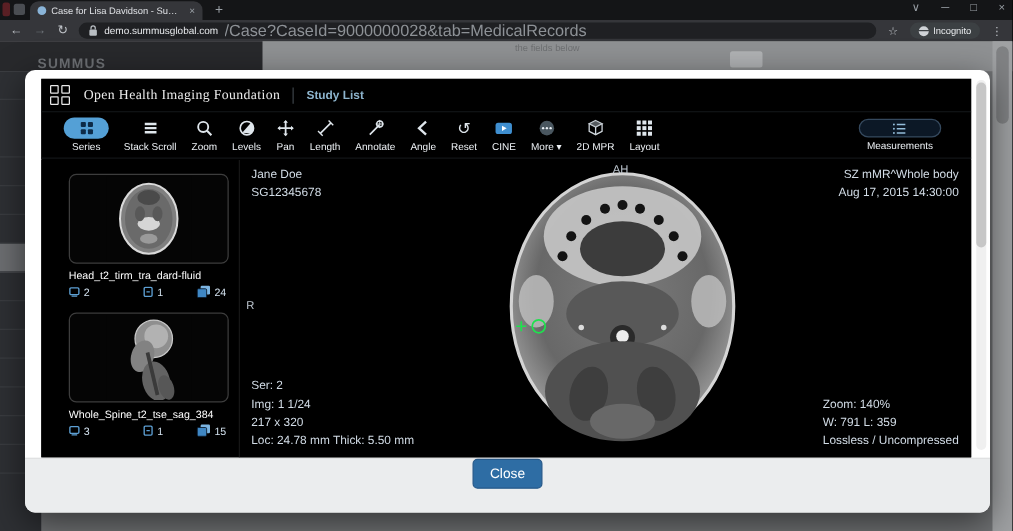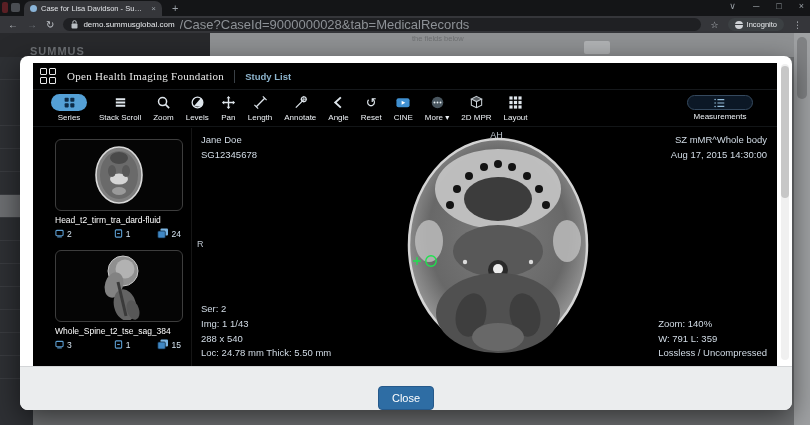--- a/index.html
+++ b/index.html
@@ -41,21 +41,21 @@
   .ps-item { height:23px; line-height:23px; padding-left:22px; font-size:9px; color:#84878b; border-bottom:1px solid #3a3c40; white-space:nowrap; }
   .ps-item.nb { border-bottom:none; }
   .ps-item.active { background:#6d6f72; color:#2e3034; }
   .page-scroll { position:absolute; right:0; top:0; width:16px; bottom:0; background:#9fa1a3; }
   .page-scroll .thumb { position:absolute; left:3px; top:4px; width:10px; height:62px; background:#808284; border-radius:5px; }
 
   
   .modal { position:absolute; left:20px; top:56px; width:772px; height:354px; background:#ffffff; border-radius:8px; box-shadow:0 8px 28px rgba(0,0,0,.55); }
   .modal-scrolltrack { position:absolute; right:3px; top:8px; width:8px; height:296px; background:#f0f0f0; border-radius:4px; }
   .modal-scrollthumb { position:absolute; left:0; top:2px; width:8px; height:132px; background:#c7c7c7; border-radius:4px; }
-  .modal-footer { position:absolute; left:0; right:0; bottom:0; height:44px; background:#ebedee; border-top:1px solid #d3d5d7; border-radius:0 0 8px 8px; display:flex; align-items:flex-end; justify-content:center; }
+  .modal-footer { position:absolute; left:0; right:0; bottom:0; height:44px; background:#ebedee; border-top:1px solid #d3d5d7; border-radius:0 0 8px 8px; display:flex; align-items:flex-start; justify-content:center; }
   .close-btn { background:#2e6da4; border:1px solid #26598a; color:#fff; font-size:11px; padding:5px 13px; border-radius:4px; font-family:"Liberation Sans", sans-serif; }
 
   
   .viewer { position:absolute; left:13px; top:7px; width:744px; height:303px; background:#000; overflow:hidden; }
   .v-header { position:absolute; left:0; top:0; right:0; height:27px; display:flex; align-items:center; gap:10px; padding-left:7px; border-bottom:1px solid #15181b; background:#000; }
   .logo-squares { width:17px; height:17px; display:grid; grid-template-columns:7px 7px; grid-template-rows:7px 7px; gap:2px; }
   .logo-squares i { border:1.6px solid #e8e8e8; border-radius:1px; display:block; }
   .brand { font-family:"Liberation Serif", serif; font-size:11px; color:#eaeaea; letter-spacing:.3px; white-space:nowrap; }
   .v-div { width:1px; height:13px; background:#3a4046; }
   .studylist { font-size:9.5px; color:#8db4cd;font-weight:bold; }
@@ -462,22 +462,22 @@
           <div class="ov tl">
             <div>Jane Doe</div>
             <div>SG12345678</div>
           </div>
           <div class="ov tr">
             <div>SZ mMR^Whole body</div>
             <div>Aug 17, 2015 14:30:00</div>
           </div>
           <div class="ov bl">
             <div>Ser: 2</div>
-            <div>Img: 1 1/43</div>
-            <div>288 x 540</div>
+            <div>Img: 1 1/24</div>
+            <div>217 x 320</div>
             <div>Loc: 24.78 mm Thick: 5.50 mm</div>
           </div>
           <div class="ov br">
             <div>Zoom: 140%</div>
             <div>W: 791 L: 359</div>
             <div>Lossless / Uncompressed</div>
           </div>
         </div>
 
       </div>

